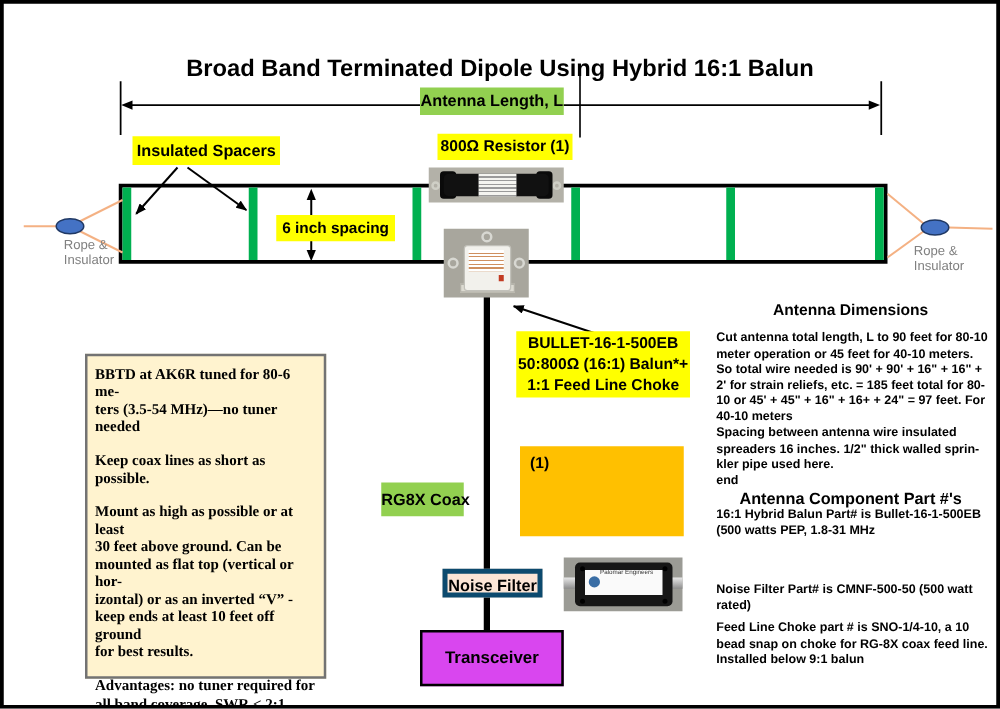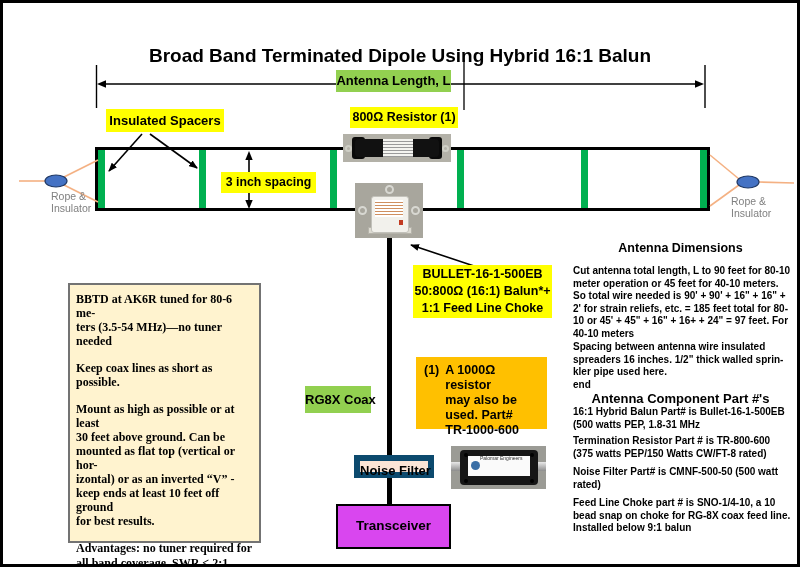--- a/index.html
+++ b/index.html
@@ -42,21 +42,21 @@
   
   #info-box{left:65px;top:280px;width:193px;height:260px;border:2px solid #737373;box-sizing:border-box;
             background:#FFF3CF;z-index:10;padding:7px 6px;font-family:"Liberation Serif",serif;
             font-weight:bold;font-size:12px;line-height:1.17;}
   #info-box p{margin:0 0 13px 0;white-space:pre-line;}
   #balun-label{left:410px;top:262px;width:139px;height:52px;font-size:12.5px;line-height:17px;white-space:pre-line;padding-top:1px;}
   #orange-note{left:413px;top:354px;width:131px;height:72px;background:#FFC000;z-index:10;
                display:flex;font-weight:bold;font-size:12.5px;line-height:15px;padding:6px 4px 0 8px;box-sizing:border-box;text-align:left;}
   #orange-note .num{margin-right:6px;}
   #orange-note .txt{white-space:pre-line;}
-  #noise-box{left:351px;top:452px;width:80px;height:23px;background:#FBE5D6;border:6px solid #0c4a6e;
+  #noise-box{left:351px;top:452px;width:80px;height:23px;background:#FBE5D6;border:4px solid #0c4a6e;
              box-sizing:border-box;line-height:19px;font-size:13px;}
   #xcvr-box{left:333px;top:501px;width:115px;height:45px;background:#d946ef;border:2.5px solid #000;
             box-sizing:border-box;line-height:40px;font-size:13.5px;}
   
   .rc-head{position:absolute;left:560px;width:235px;text-align:center;font-weight:bold;color:#000;z-index:10;}
   .rc-p{position:absolute;left:570px;width:228px;font-size:10px;font-weight:bold;line-height:12.5px;
         white-space:pre-line;color:#000;z-index:10;}
   .rope-txt{position:absolute;font-size:10.5px;line-height:11.5px;color:#808080;white-space:pre-line;z-index:10;}
 </style>
 </head>
@@ -141,33 +141,29 @@
     <g stroke="#F4B183" stroke-width="1.6" fill="none">
       <line x1="707" y1="152" x2="736" y2="176"></line>
       <line x1="707" y1="203" x2="736" y2="182"></line>
       <line x1="756" y1="179" x2="791" y2="180"></line>
     </g>
     <ellipse cx="745" cy="179" rx="11" ry="6" fill="#4472C4" stroke="#1F3864" stroke-width="1.2"></ellipse>
   </svg>
 
   <div class="lbl green" style="left:333px;top:67px;width:115px;height:22px;line-height:22px;font-size:13px;">Antenna Length, L</div>
   <div class="lbl yellow" style="left:103px;top:106px;width:118px;height:23px;line-height:23px;font-size:13px;">Insulated Spacers</div>
-  <div class="lbl yellow" style="left:218px;top:169px;width:95px;height:21px;line-height:21px;font-size:12.3px;">3 inch spacing</div>
+  <div class="lbl yellow" style="left:218px;top:169px;width:95px;height:21px;line-height:21px;font-size:12.3px;">6 inch spacing</div>
   <div class="lbl yellow" style="left:347px;top:104px;width:108px;height:21px;line-height:21px;font-size:12.5px;">800Ω Resistor (1)</div>
   <div class="lbl yellow" id="balun-label">BULLET-16-1-500EB
 50:800Ω (16:1) Balun*+
 1:1 Feed Line Choke</div>
   <div class="lbl green" style="left:302px;top:383px;width:66px;height:27px;line-height:27px;font-size:13px;">RG8X Coax</div>
 
   <div id="orange-note" class="abs">
     <span class="num">(1)</span>
-    <span class="txt">A 1000Ω resistor
-may also be
-used. Part#
-TR-1000-600</span>
   </div>
 
   <div id="noise-box" class="lbl">Noise Filter</div>
   <div id="xcvr-box" class="lbl">Transceiver</div>
 
   <div class="rope-txt" style="left:48px;top:188px;">Rope &amp;
 Insulator</div>
   <div class="rope-txt" style="left:728px;top:193px;">Rope &amp;
 Insulator</div>
 
@@ -194,21 +190,19 @@
 10 or 45' + 45" + 16" + 16+ + 24" =  97 feet. For
 40-10 meters</div>
   <div class="rc-p" style="top:338px;">Spacing between antenna wire insulated
 spreaders 16 inches.  1/2" thick walled sprin-
 kler pipe used here.
  end</div>
 
   <div class="rc-head" style="top:388px;font-size:13px;">Antenna Component Part #'s</div>
   <div class="rc-p" style="top:403px;">16:1 Hybrid Balun Part# is Bullet-16-1-500EB
 (500 watts PEP, 1.8-31 MHz</div>
-  <div class="rc-p" style="top:432px;">Termination Resistor  Part # is TR-800-600
-(375 watts PEP/150 Watts CW/FT-8 rated)</div>
   <div class="rc-p" style="top:463px;">Noise Filter Part# is CMNF-500-50 (500 watt
 rated)</div>
   <div class="rc-p" style="top:494px;">Feed Line Choke part # is SNO-1/4-10, a 10
 bead snap on choke for RG-8X coax feed line.
 Installed below 9:1 balun</div>
 
 </div>
 
 </body></html>

